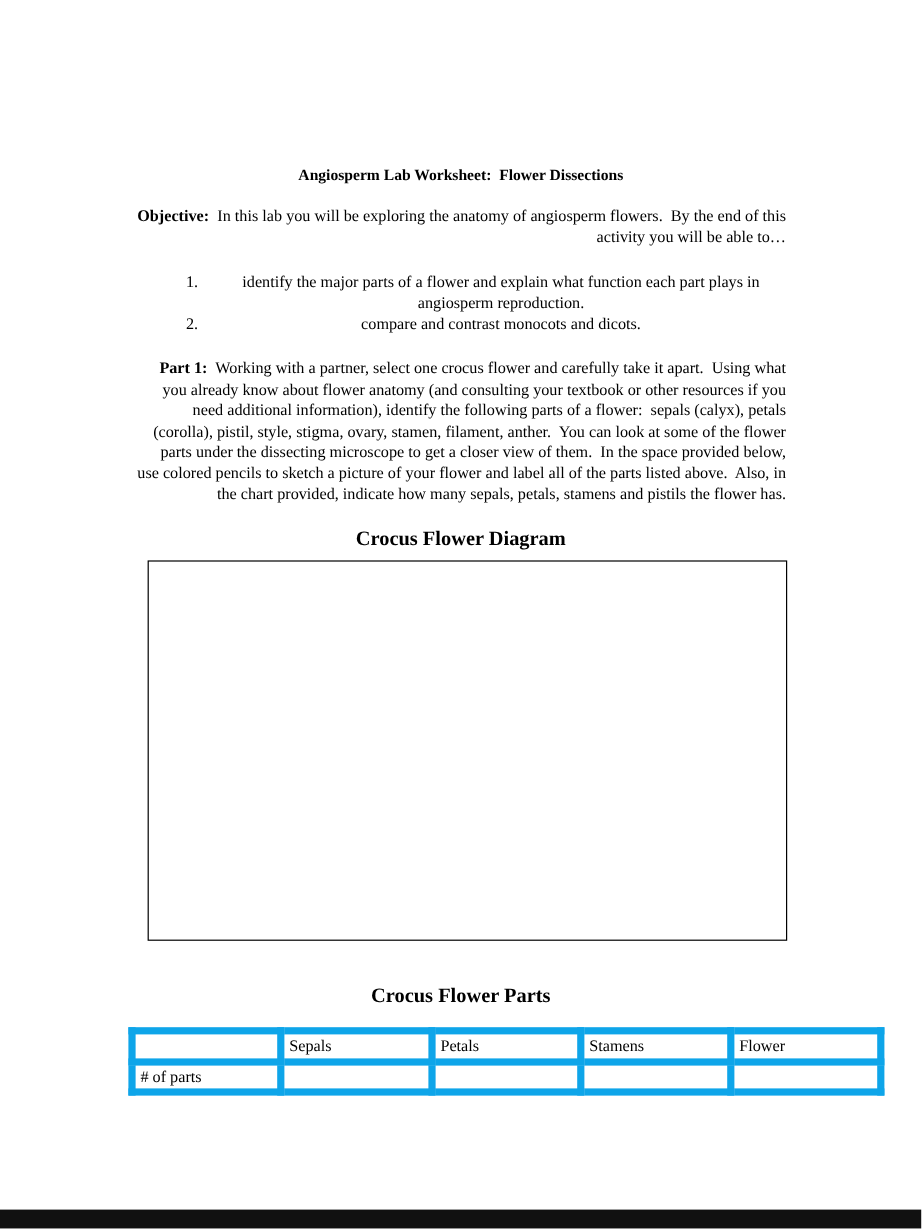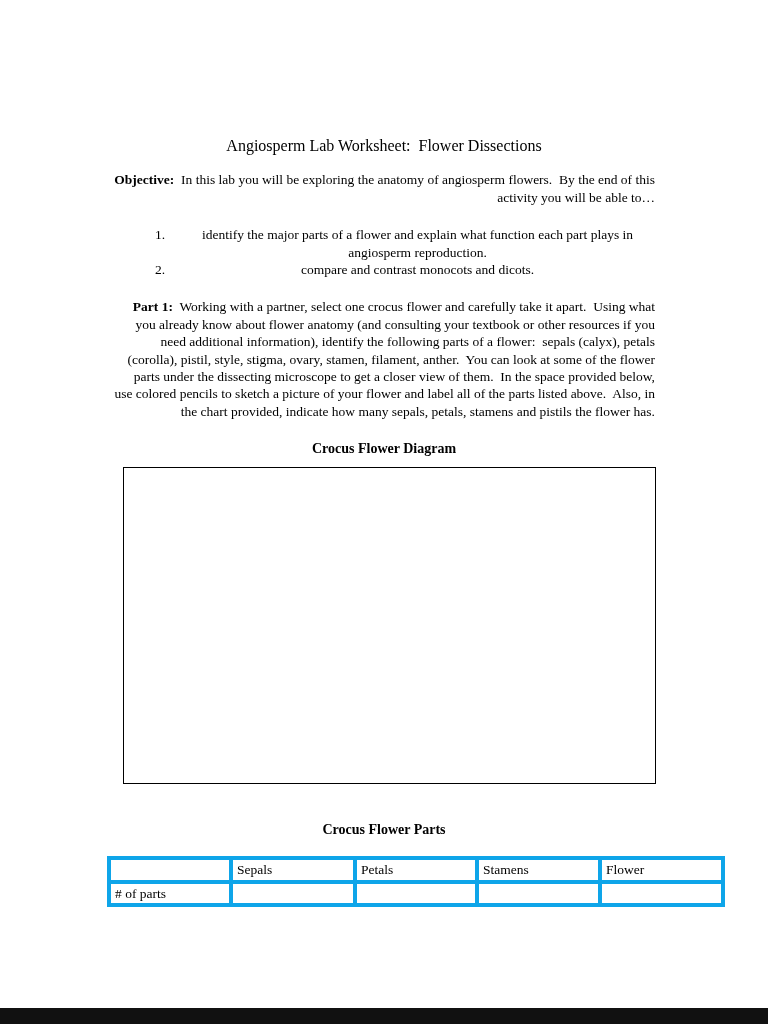--- a/index.html
+++ b/index.html
@@ -20,22 +20,22 @@
     position: absolute;
     top: 0;
     left: 113px;
     width: 542px;
     padding-top: 137px;
     font-size: 13.5px;
     line-height: 17.4px;
   }
   .doc-title {
     text-align: center;
-    font-weight: normal;
-    font-size: 16px;
+    font-weight: bold;
+    font-size: 13px;
     white-space: pre-wrap;
     margin: 0 0 17px 0;
   }
   p.body-para {
     margin: 0 0 20px 0;
     white-space: pre-wrap;
     text-align: right;
   }
   .bold-lead {
     font-weight: bold;
@@ -54,21 +54,21 @@
     width: 25px;
   }
   .li-text {
     flex: 1;
     white-space: pre-wrap;
     text-align: center;
   }
   .section-heading {
     text-align: center;
     font-weight: bold;
-    font-size: 14px;
+    font-size: 17px;
     margin: 0;
     white-space: pre-wrap;
   }
   .diagram-heading {
     margin-bottom: 9px;
   }
   .diagram-box {
     margin-left: 10px;
     width: 531px;
     height: 315px;
@@ -80,21 +80,21 @@
     margin-bottom: 18px;
   }
   table.parts-table {
     border-collapse: collapse;
     margin-left: -6px;
     table-layout: fixed;
     width: 554px;
     font-size: 13.5px;
   }
   table.parts-table td {
-    border: 4px solid #0ea5e9;
+    border: 6px solid #0ea5e9;
     height: 16px;
     padding: 1px 4px;
     vertical-align: middle;
     white-space: pre-wrap;
     overflow: hidden;
   }
   .col0 { width: 110px; }
   .col1 { width: 112px; }
   .col2 { width: 110px; }
   .col3 { width: 111px; }

